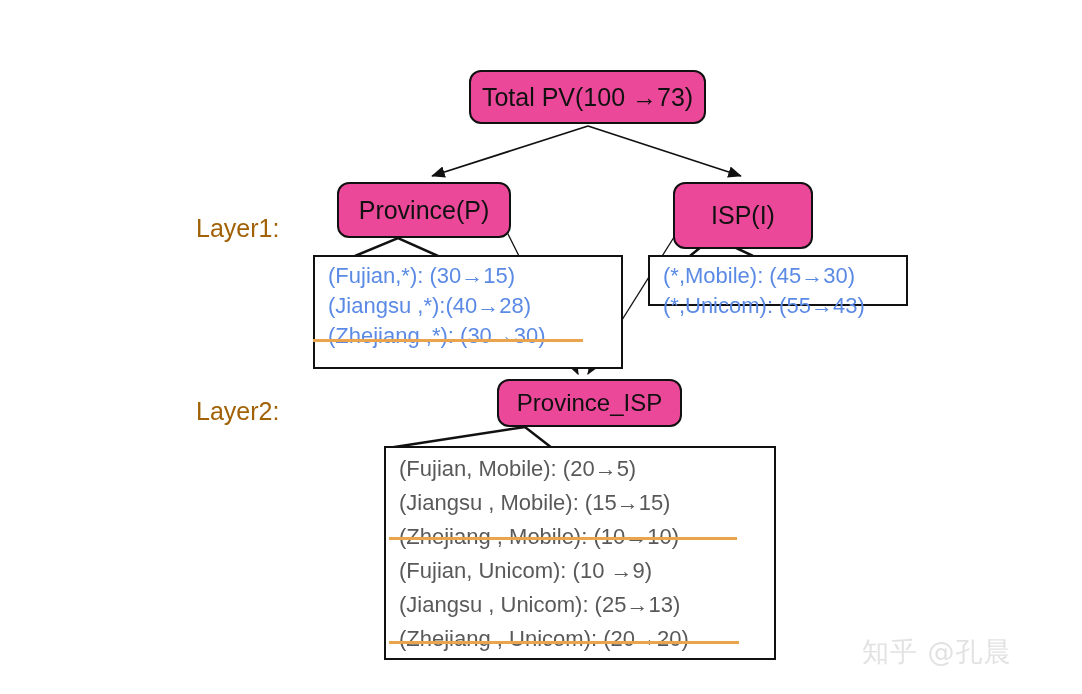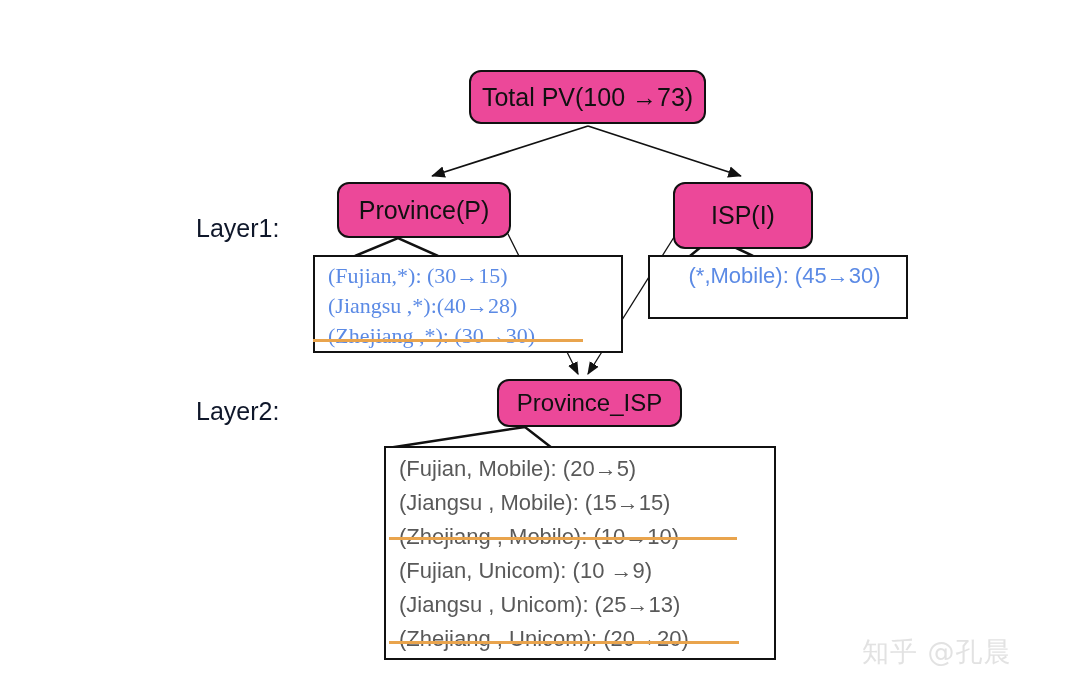--- a/index.html
+++ b/index.html
@@ -49,22 +49,22 @@
 
   
   .callout {
     position: absolute;
     background: #ffffff;
     border: 2.5px solid #111111;
     box-sizing: border-box;
     z-index: 2;
     padding: 4px 0 0 13px;
   }
-  #callout-province { left: 313px; top: 255px; width: 310px; height: 98px; font-family: Liberation Serif, serif; }
-  #callout-isp      { left: 648px; top: 255px; width: 260px; height: 64px; text-align: center; }
+  #callout-province { left: 313px; top: 255px; width: 310px; height: 114px; }
+  #callout-isp      { left: 648px; top: 255px; width: 260px; height: 51px; }
   #callout-provisp  { left: 384px; top: 446px; width: 392px; height: 214px; }
 
   .line {
     position: relative;
     white-space: nowrap;
     line-height: 1.0;
   }
   #callout-province .line,
   #callout-isp .line {
     font-size: 22px;
@@ -91,21 +91,21 @@
     background: #e9a44d;
   }
   #strike-p3  { left: 313px; top: 339px; width: 270px; }
   #strike-l3  { left: 389px; top: 537px; width: 348px; }
   #strike-l6  { left: 389px; top: 641px; width: 350px; }
 
   
   .layer-label {
     position: absolute;
     font-size: 25px;
-    color: #0f172a;
+    color: #a16207;
     white-space: nowrap;
   }
   #layer1-label { left: 196px; top: 214px; }
   #layer2-label { left: 196px; top: 397px; }
 
   
   #watermark {
     position: absolute;
     left: 862px;
     top: 634px;
@@ -164,20 +164,21 @@
   </div>
 
   <div class="callout" id="callout-province">
     <div class="line">(Fujian,*): (30→15)</div>
     <div class="line">(Jiangsu ,*):(40→28)</div>
     <div class="line struck">(Zhejiang ,*): (30→30)</div>
   </div>
 
   <div class="callout" id="callout-isp">
     <div class="line">(*,Mobile): (45→30)</div>
+    <div class="line">(*,Unicom): (55→43)</div>
   </div>
 
   <div class="callout" id="callout-provisp">
     <div class="line">(Fujian, Mobile): (20→5)</div>
     <div class="line">(Jiangsu , Mobile): (15→15)</div>
     <div class="line struck">(Zhejiang , Mobile): (10→10)</div>
     <div class="line">(Fujian, Unicom): (10 →9)</div>
     <div class="line">(Jiangsu , Unicom): (25→13)</div>
     <div class="line struck">(Zhejiang , Unicom): (20→20)</div>
   </div>

